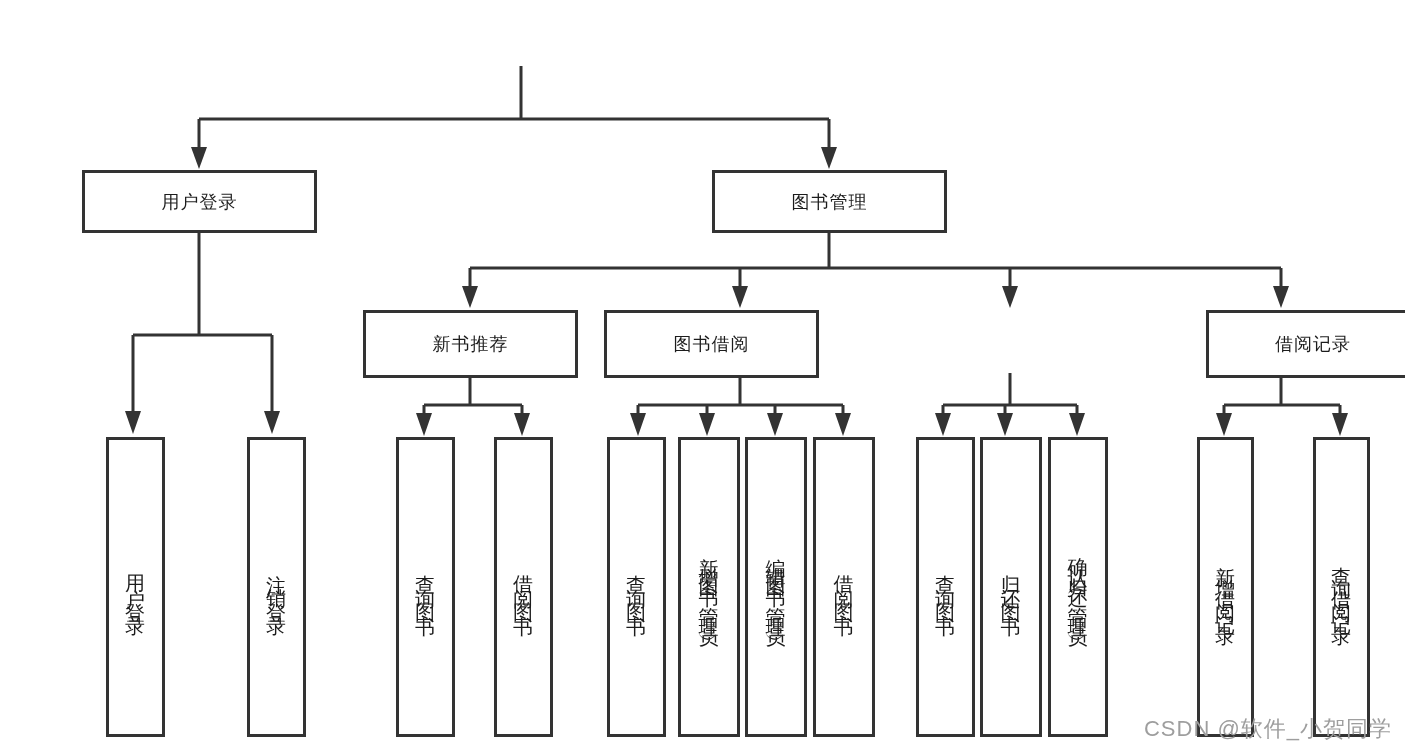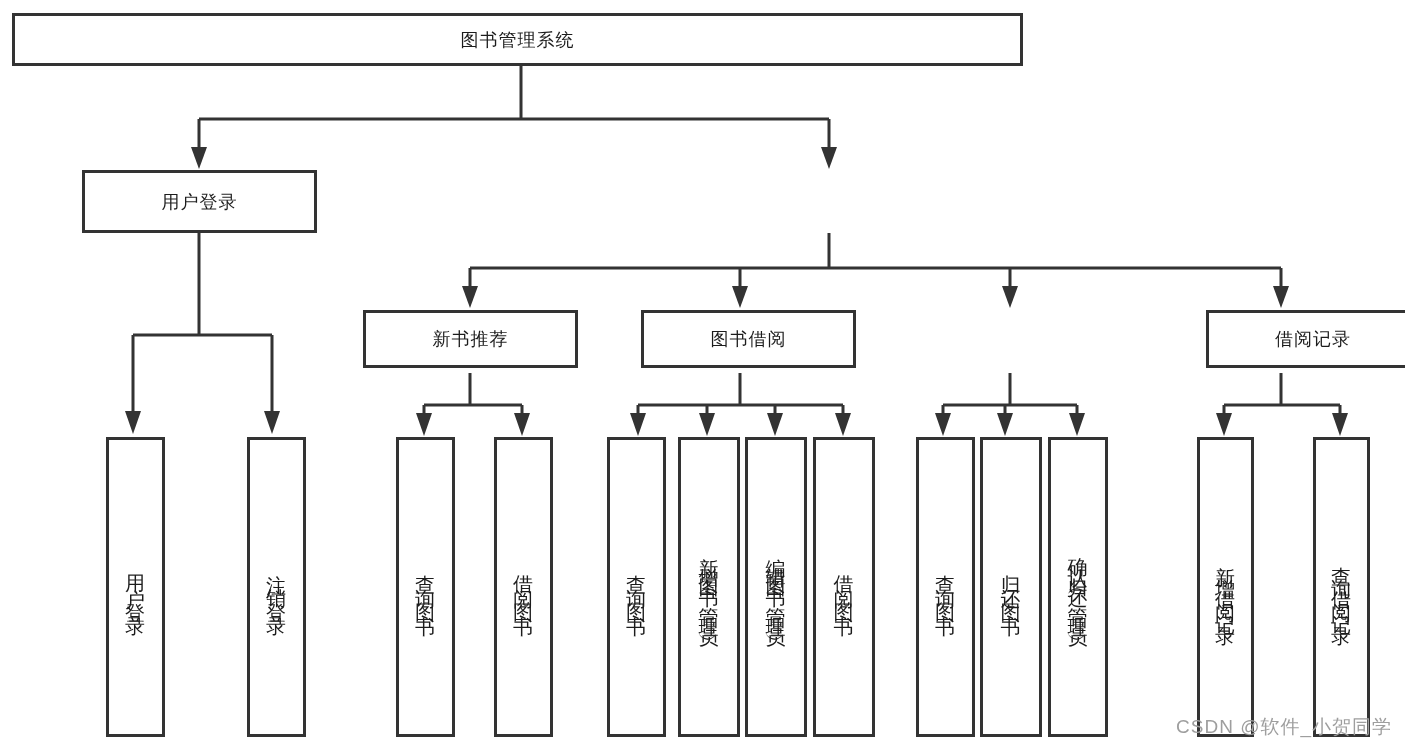--- a/index.html
+++ b/index.html
@@ -49,41 +49,41 @@
     align-items: center;
     justify-content: center;
   }
   .hnode {
     font-size: 18px;
     letter-spacing: 1px;
     white-space: nowrap;
   }
   .lvl1 { left: 12px; top: 13px; width: 1011px; height: 53px; }
   .lvl2 { height: 63px; width: 235px; top: 170px; }
-  .lvl3 { height: 58px; width: 215px; top: 310px; }
+  .lvl3 { height: 68px; width: 215px; top: 310px; }
   .leaf {
     top: 437px;
     width: 59px;
     height: 300px;
   }
   .vtext {
     writing-mode: vertical-rl;
     text-orientation: mixed;
     font-size: 20px;
     line-height: 1;
     white-space: nowrap;
   }
   .ls-short .vtext { letter-spacing: 14px; }
   .ls-mid   .vtext { letter-spacing: 12px; }
   .ls-long  .vtext { letter-spacing: 10px; }
   .watermark {
     position: absolute;
     top: 714px;
     right: 13px;
-    font-size: 19px;
+    font-size: 22px;
     color: var(--watermark);
     white-space: nowrap;
     letter-spacing: 1px;
   }
 </style>
 </head>
 <body>
 
 <div class="stage">
 
@@ -123,32 +123,32 @@
       <polygon points="997,413 1013,413 1005,436"></polygon>
       <polygon points="1069,413 1085,413 1077,436"></polygon>
     </g>
     <g>
       <path d="M1281 373 V405 M1224 405 H1340 M1224 405 V415 M1340 405 V415"></path>
       <polygon points="1216,413 1232,413 1224,436"></polygon>
       <polygon points="1332,413 1348,413 1340,436"></polygon>
     </g>
   </svg>
 
-  <div class="node hnode lvl1">
-    <span>图书管理系统</span>
-  </div>
 
   <div class="node hnode lvl2" style="left:82px;">
     <span>用户登录</span>
+  </div>
+  <div class="node hnode lvl2" style="left:712px;">
+    <span>图书管理</span>
   </div>
 
   <div class="node hnode lvl3" style="left:363px;">
     <span>新书推荐</span>
   </div>
-  <div class="node hnode lvl3" style="left:641px;">
+  <div class="node hnode lvl3" style="left:604px;">
     <span>图书借阅</span>
   </div>
   <div class="node hnode lvl3" style="left:1174px;width:214px;margin-left:32px;">
     <span>借阅记录</span>
   </div>
 
   <div class="node leaf ls-short" style="left:106px;">
     <span class="vtext">用户登录</span>
   </div>
   <div class="node leaf ls-short" style="left:247px;">

